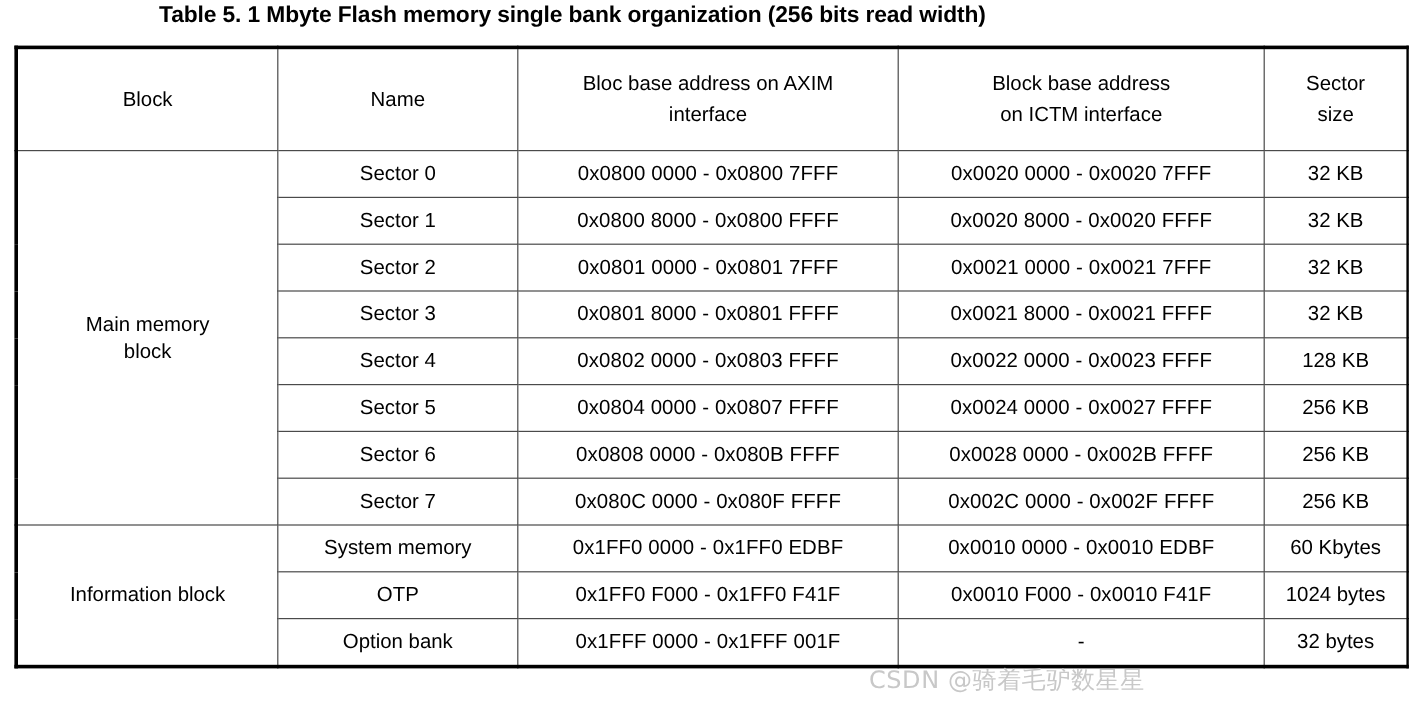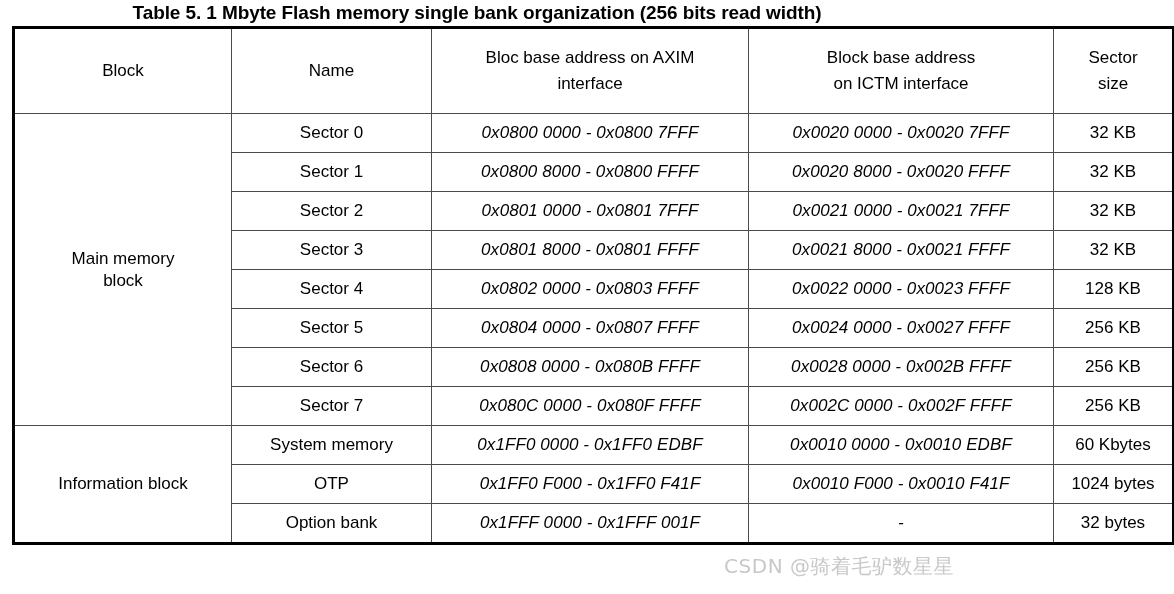--- a/index.html
+++ b/index.html
@@ -27,21 +27,21 @@
     font-size: 19px;
     line-height: 26px;
     height: 26px;
     letter-spacing: -0.1px;
     white-space: nowrap;
   }
   table.flash-table {
     border-collapse: collapse;
     table-layout: fixed;
     width: 1160px;
-    margin: 0 0 0 12px;
+    margin: 12px 0 0 12px;
     border: 3px solid #000;
   }
   table.flash-table td,
   table.flash-table th {
     border: 1px solid #4a4a4a;
     padding: 0;
     text-align: center;
     vertical-align: middle;
     font-size: 17px;
     font-weight: normal;
@@ -59,21 +59,21 @@
   tbody td { height: 38px; }
 
   td.block-cell {
     font-size: 17.5px;
     line-height: 26px;
     border-right: 2px solid #000;
   }
   tr.section-start td { border-top: 1px solid #c4b5fd; }
 
   td.name-cell { font-size: 17.5px; }
-  td.addr-cell { font-size: 17.5px; letter-spacing: 0.1px; font-style: italic; }
+  td.addr-cell { font-size: 17.5px; letter-spacing: 0.1px; }
   td.size-cell { font-size: 17.5px; }
 
   .col-block { width: 218px; }
   .col-name  { width: 200px; }
   .col-axim  { width: 317px; }
   .col-ictm  { width: 305px; }
   .col-size  { width: 120px; }
 
   .watermark {
     position: absolute;

